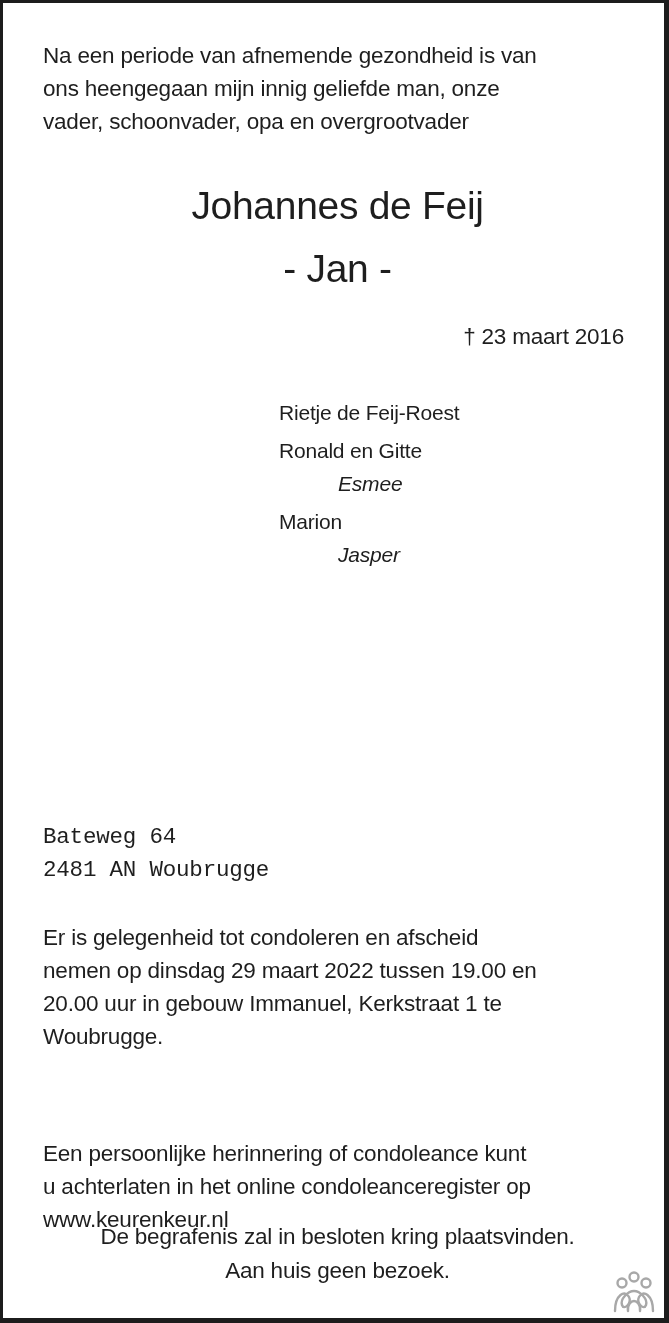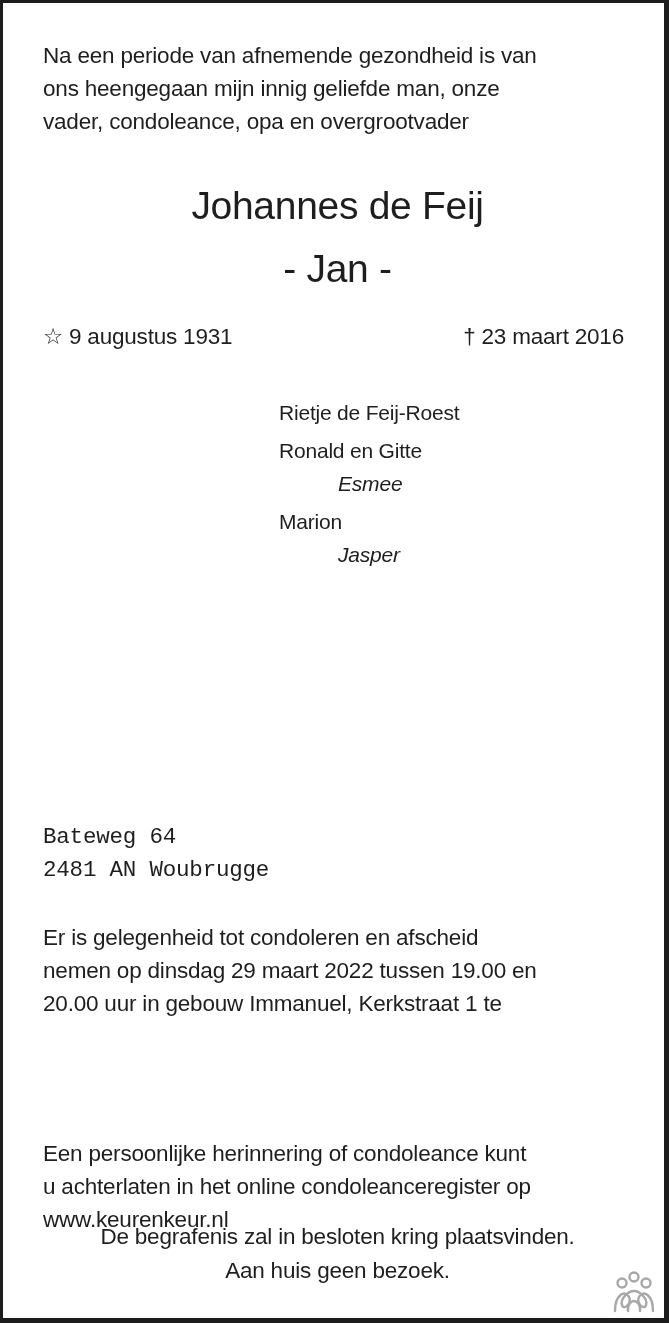--- a/index.html
+++ b/index.html
@@ -83,29 +83,26 @@
     }
   </style>
 </head>
 <body>
 
 <div class="frame">
 
   <div class="txt intro">
     <div>Na een periode van afnemende gezondheid is van</div>
     <div>ons heengegaan mijn innig geliefde man, onze</div>
-    <div>vader, condoleance, opa en overgrootvader</div>
+    <div>vader, schoonvader, opa en overgrootvader</div>
   </div>
 
   <div class="name main">Johannes de Feij</div>
   <div class="name nick">- Jan -</div>
 
-  <div class="txt birth">
-    <span class="sym">☆</span><span>9 augustus 1931</span>
-  </div>
   <div class="txt death">
     <span class="sym">†</span><span>23 maart 2016</span>
   </div>
 
   <div class="family">
     <div class="fam-group">
       <div class="fam-line">Rietje de Feij-Roest</div>
     </div>
     <div class="fam-group">
       <div class="fam-line">Ronald en Gitte</div>
@@ -119,20 +116,21 @@
 
   <div class="txt address">
     <div>Bateweg 64</div>
     <div>2481 AN Woubrugge</div>
   </div>
 
   <div class="txt condolence">
     <div>Er is gelegenheid tot condoleren en afscheid</div>
     <div>nemen op dinsdag 29 maart 2022 tussen 19.00 en</div>
     <div>20.00 uur in gebouw Immanuel, Kerkstraat 1 te</div>
+    <div>Woubrugge.</div>
   </div>
 
   <div class="txt register">
     <div>Een persoonlijke herinnering of condoleance kunt</div>
     <div>u achterlaten in het online condoleanceregister op</div>
     <div>www.keurenkeur.nl</div>
   </div>
 
   <div class="funeral l1">De begrafenis zal in besloten kring plaatsvinden.</div>
   <div class="funeral l2">Aan huis geen bezoek.</div>

